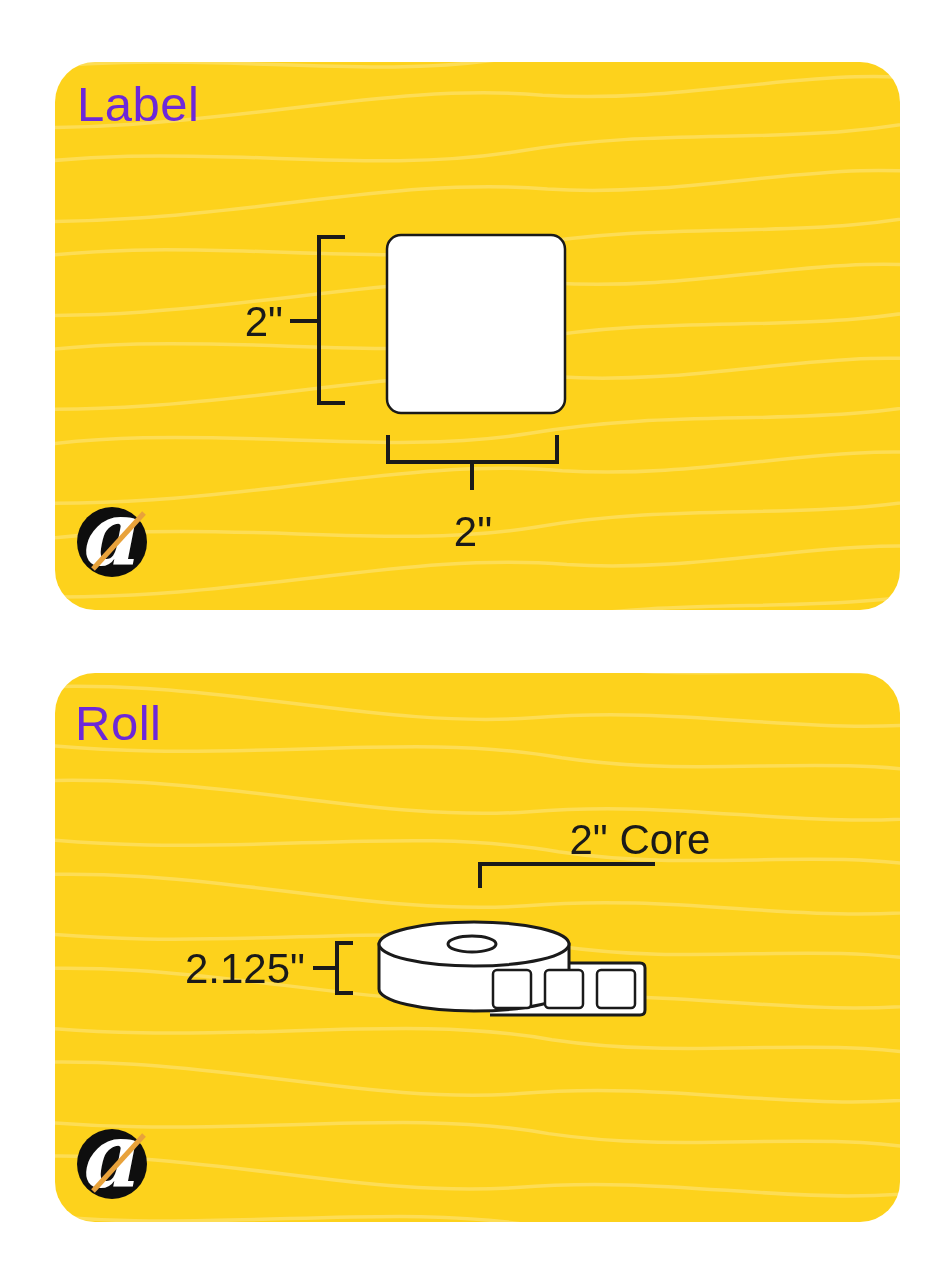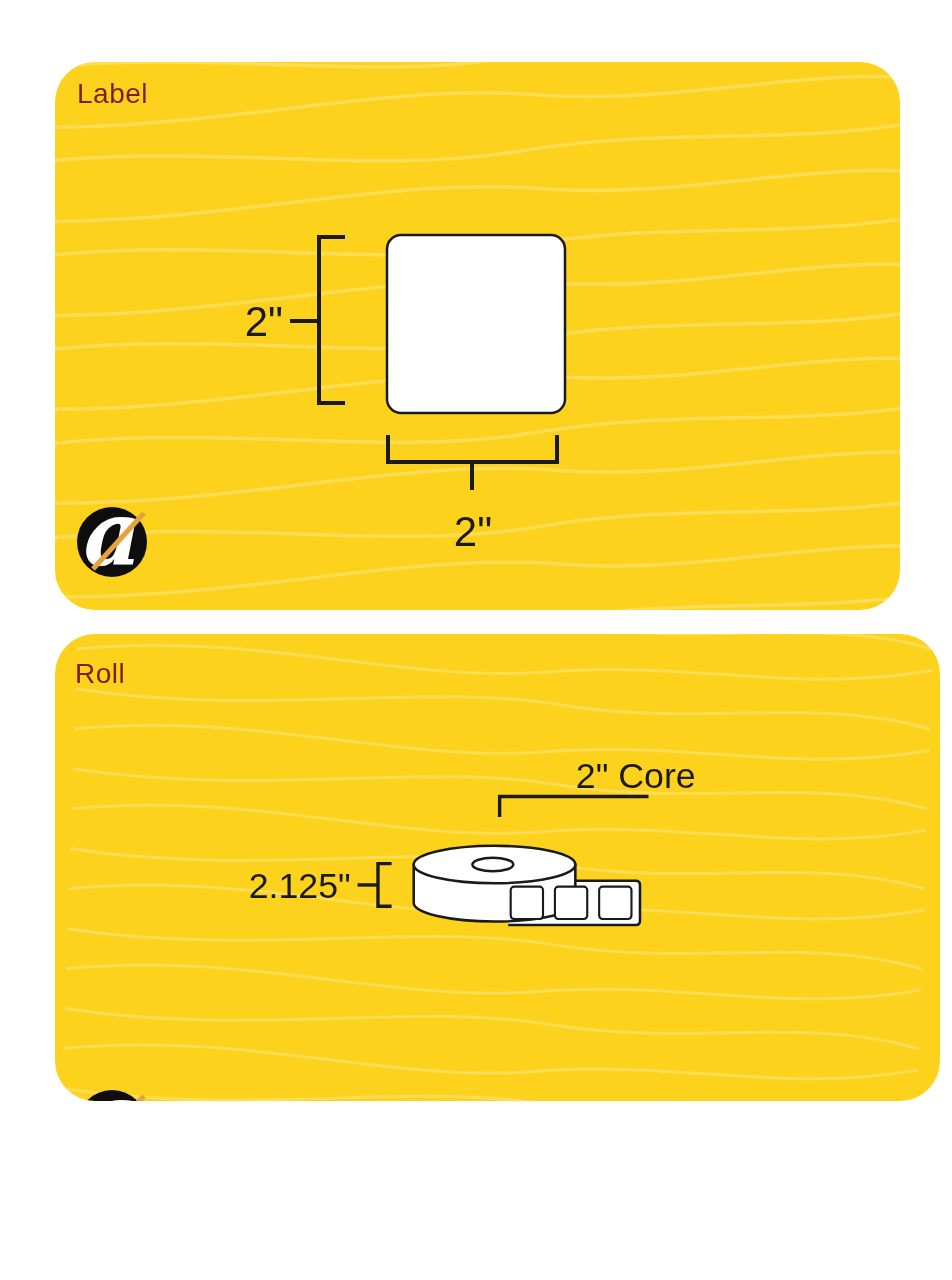--- a/index.html
+++ b/index.html
@@ -12,26 +12,26 @@
   }
   .panel{
     position:absolute;
     left:55px;
     width:845px;
     background:#FDD21C;
     border-radius:40px;
     overflow:hidden;
   }
   #panel-label{top:62px;height:548px;}
-  #panel-roll{top:634px;height:467px;padding-left:40px;}
+  #panel-roll{top:673px;height:549px;}
   .panel-title{
     position:absolute;
-    font-size:28px;
+    font-size:49px;
     line-height:1;
-    color:#7f1d1d;
+    color:#6d28d9;
     letter-spacing:0.5px;
     text-align:center;
   }
   #panel-label .panel-title{left:22px;top:18px;}
   #panel-roll .panel-title{left:20px;top:26px;}
   .layer{position:absolute;inset:0;width:100%;height:100%;}
   .waves{opacity:1;}
   .logo{position:absolute;width:90px;height:90px;}
   #panel-label .logo{left:12px;top:435px;}
   #panel-roll .logo{left:12px;top:446px;}

